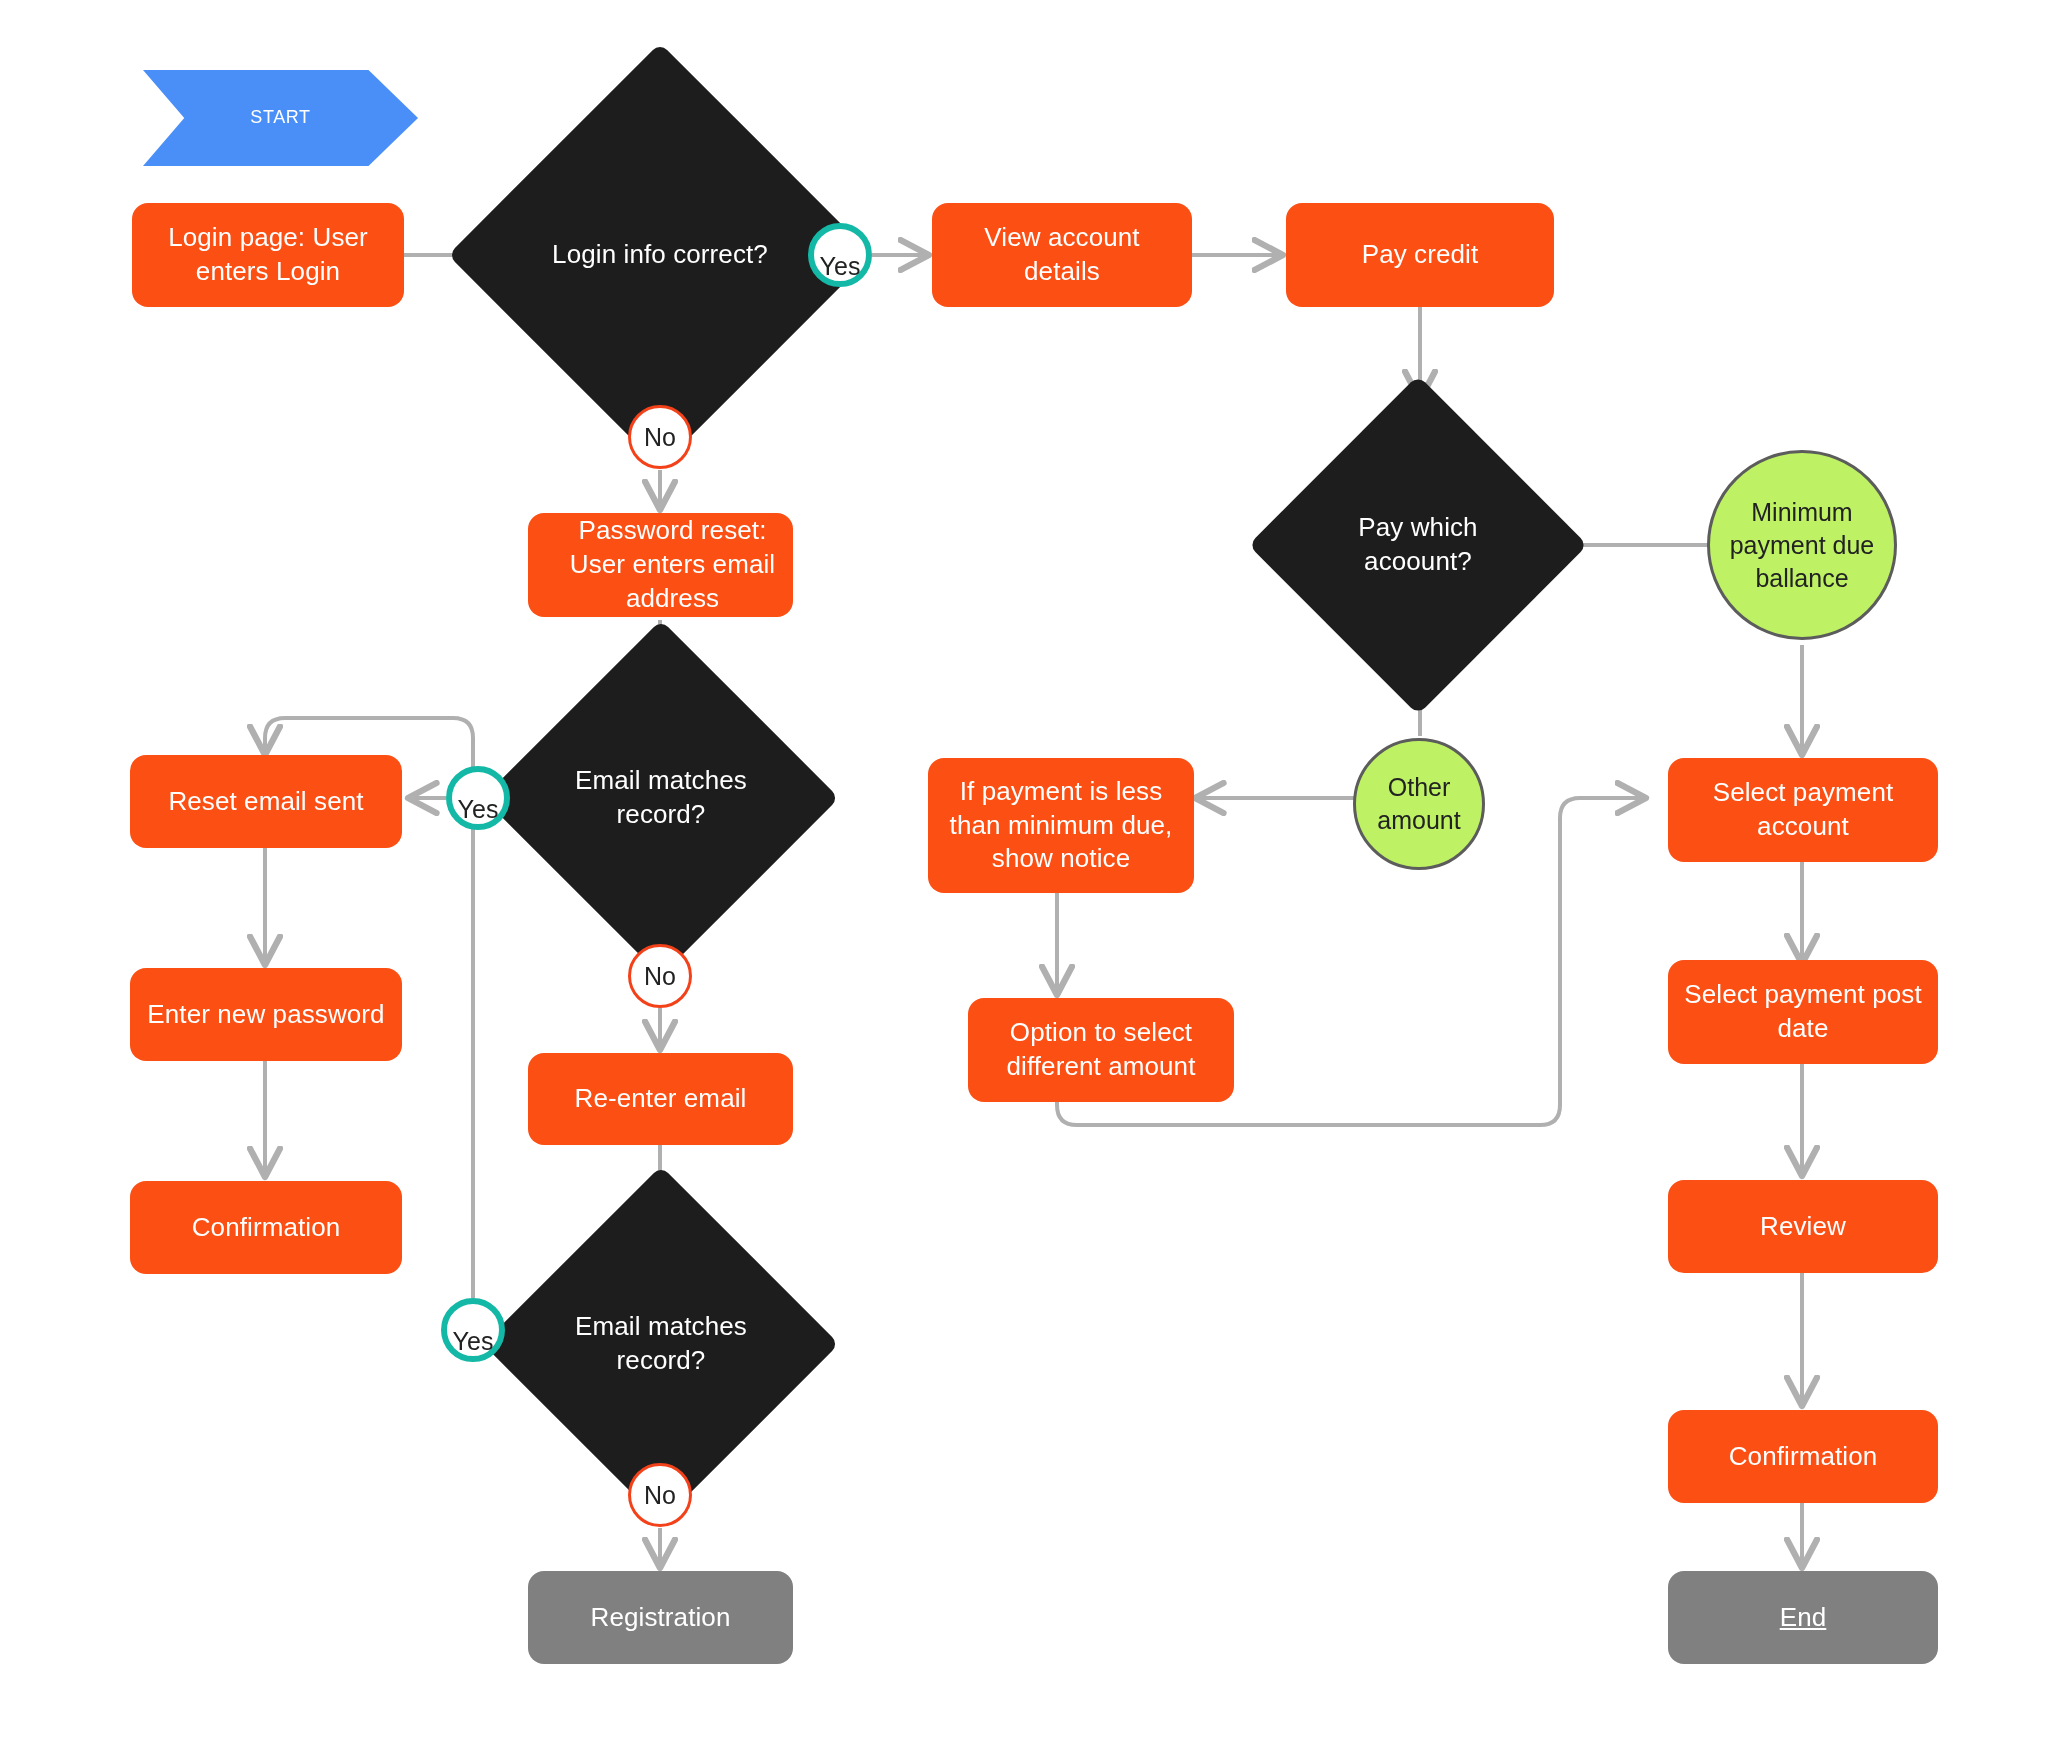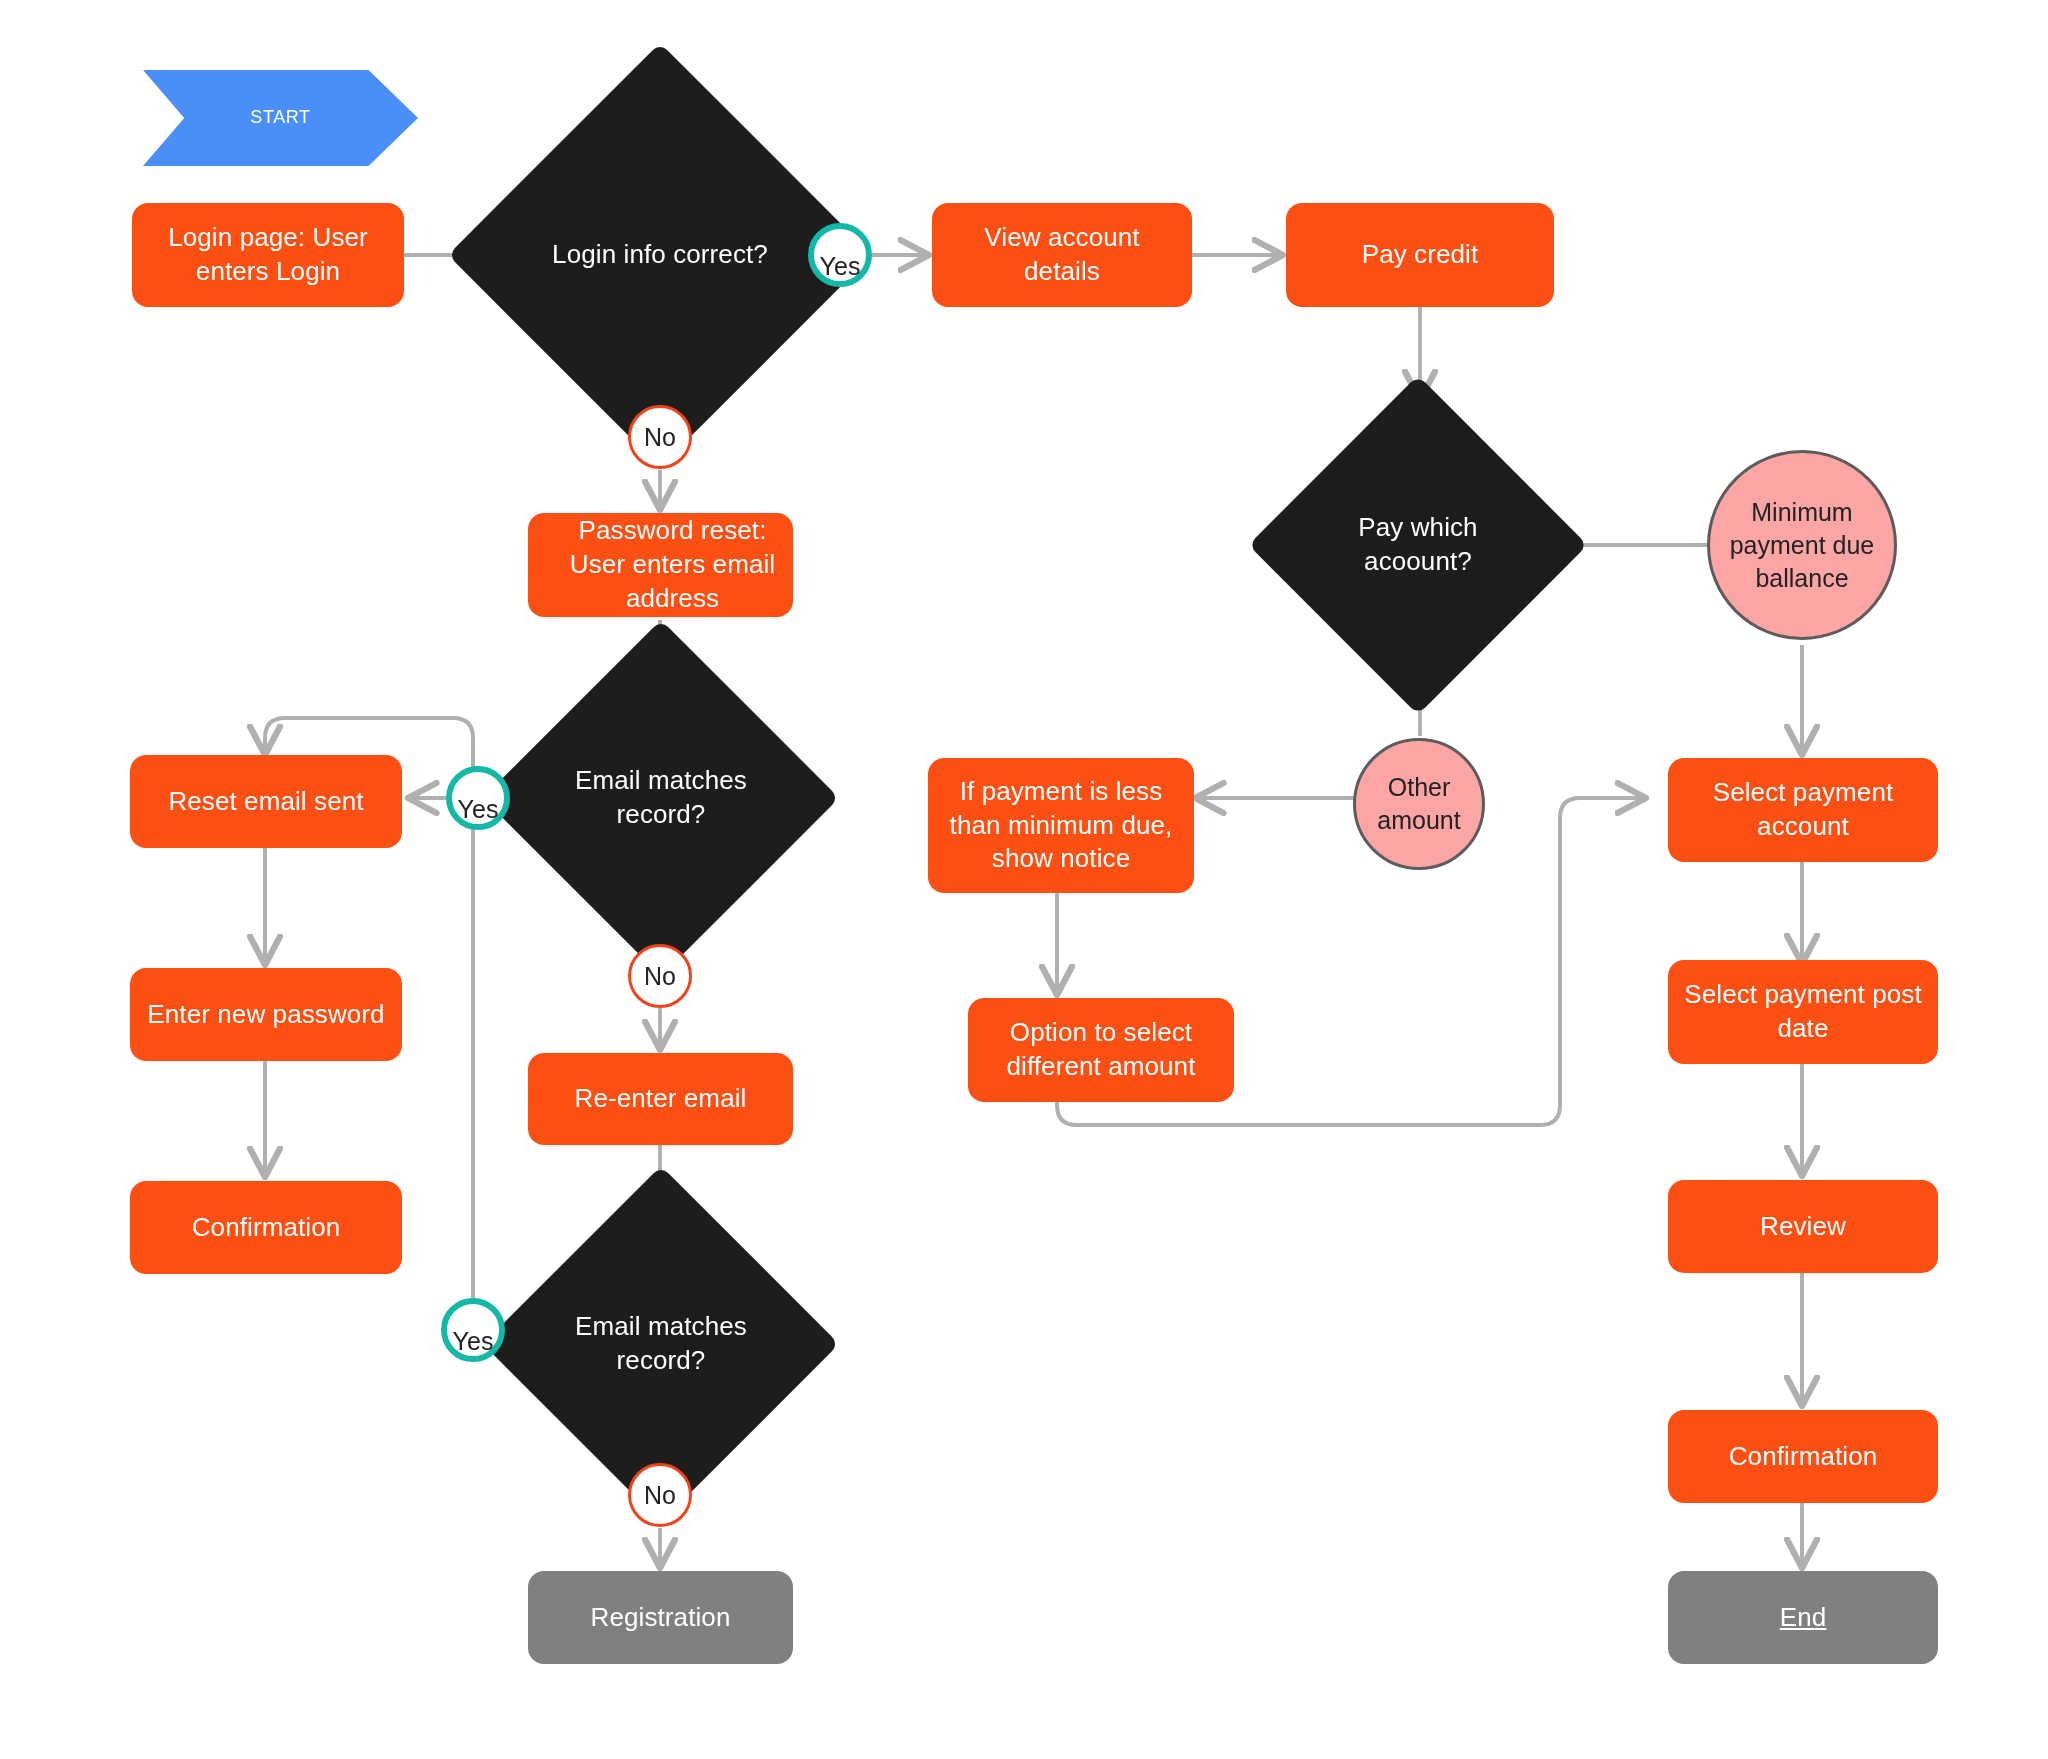--- a/index.html
+++ b/index.html
@@ -77,21 +77,21 @@
     font-size:25px;
     color:#222222;
   }
   .lbl.yes{border:6px solid #14b8a6;align-items:flex-end;}
   .lbl.no{border:3px solid #F3421A;}
   
   .circ{
     position:absolute;
     box-sizing:border-box;
     border-radius:50%;
-    background:#fca5a5;
+    background:#bef264;
     border:3px solid #5C5C5C;
     display:flex;align-items:center;justify-content:flex-start;
     text-align:center;
     color:#222222;
     font-size:25px;
     line-height:1.32;
   }
 </style>
 </head>
 <body>

